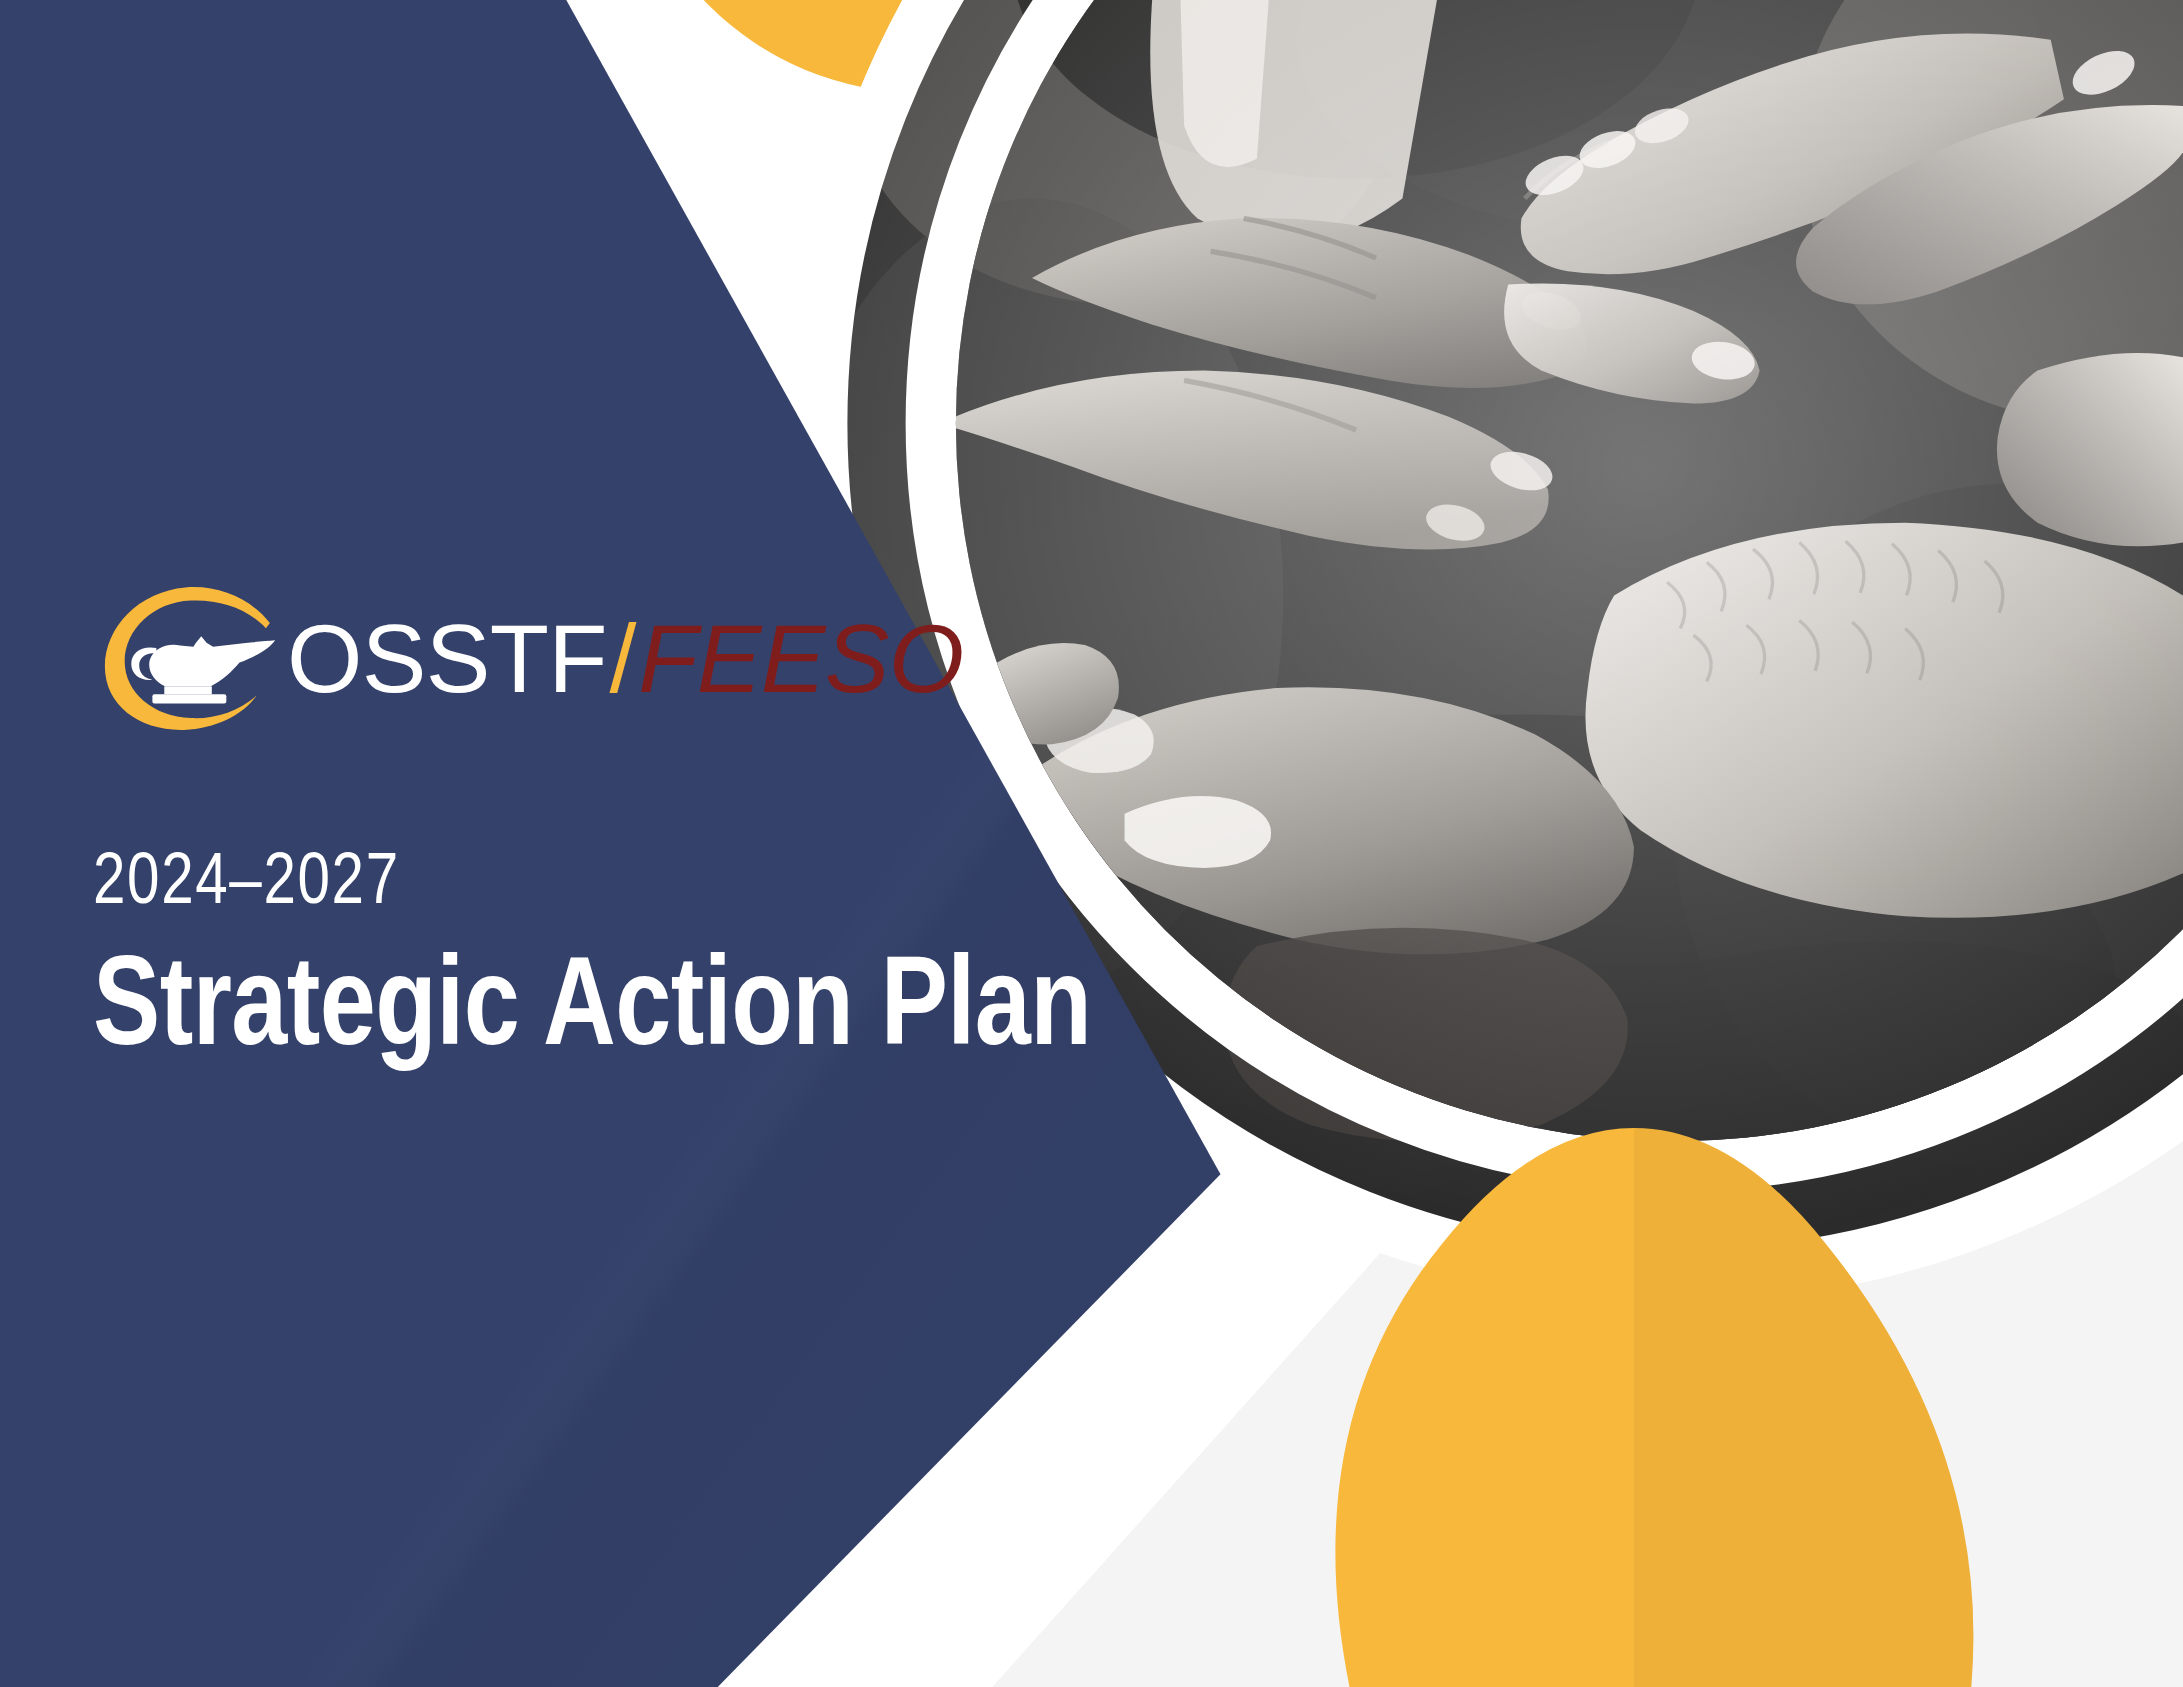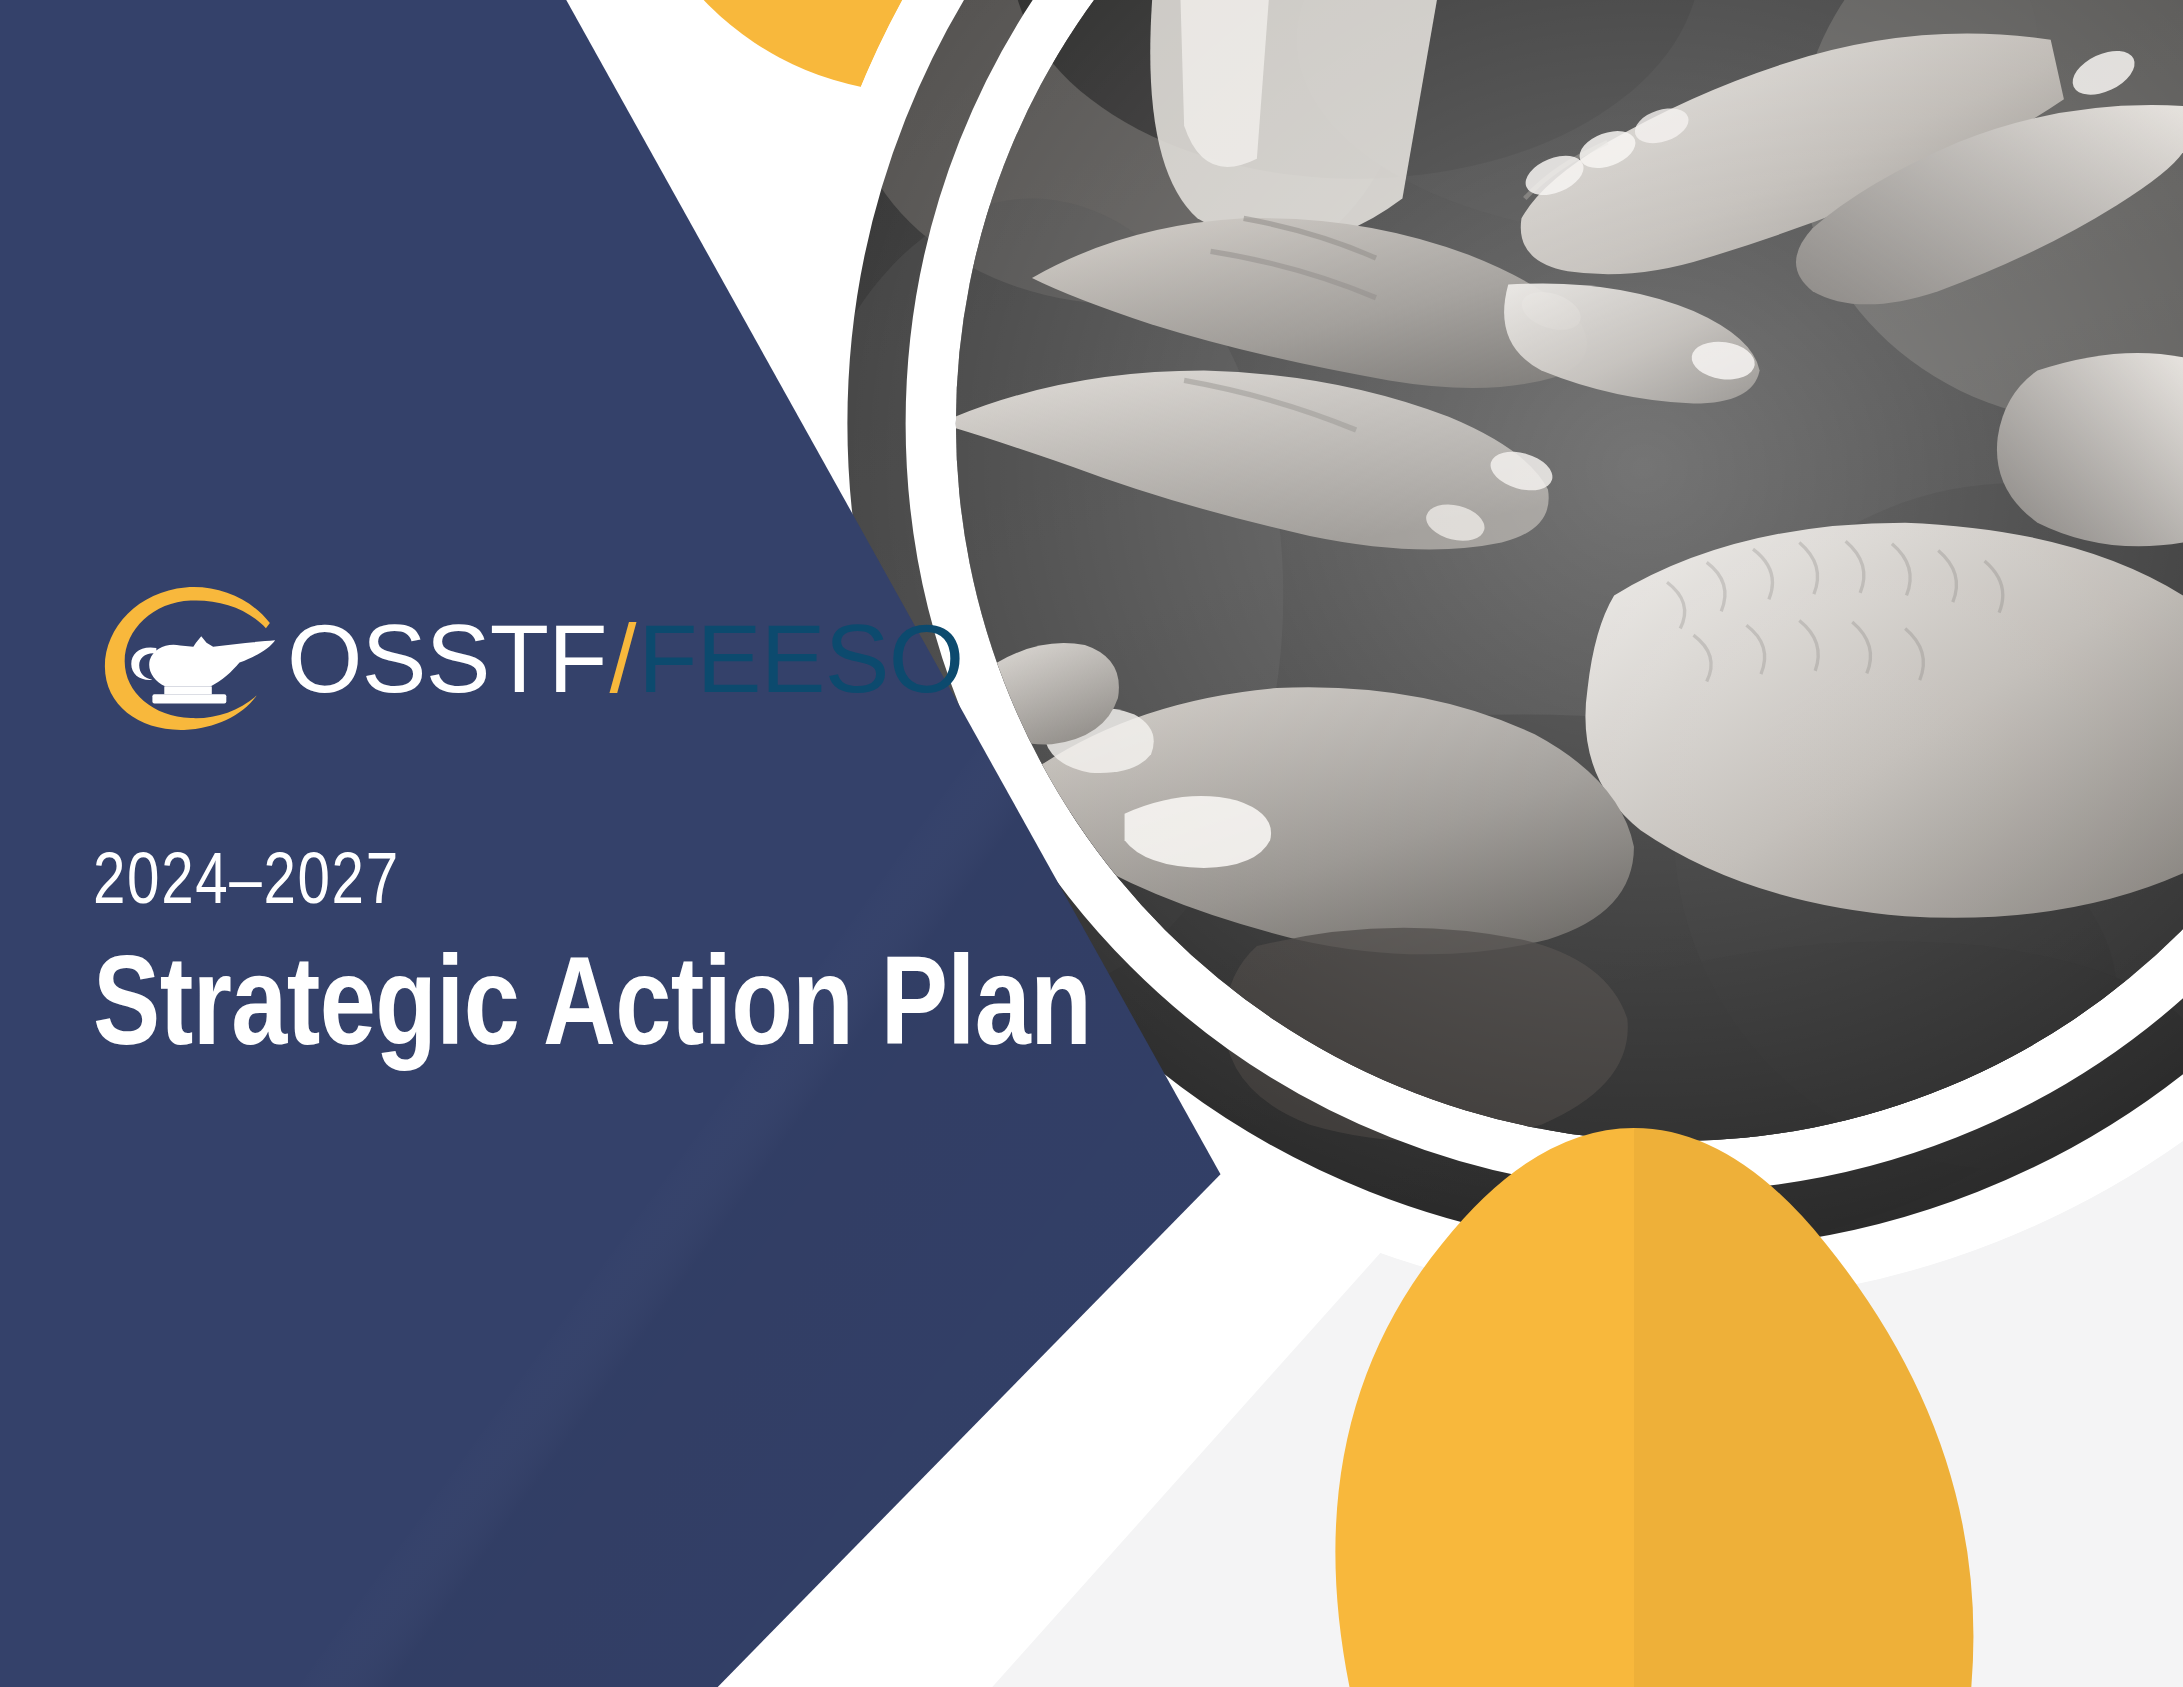--- a/index.html
+++ b/index.html
@@ -32,21 +32,21 @@
     margin-left:-4px;
     font-family:"Liberation Sans",sans-serif;
     font-size:97px;
     line-height:1;
     letter-spacing:-0.7px;
     font-weight:400;
     white-space:nowrap;
   }
   .wm-osstf{color:#ffffff;}
   .wm-slash{color:#f8b83c;font-weight:400;padding:0 2.6px;}
-  .wm-feeso{color:#0c4a6e;}
+  .wm-feeso{color:#7f1d1d;font-style:italic;}
 
   .years{
     margin-top:107px;
     color:#ffffff;
     font-family:"Liberation Sans",sans-serif;
     font-weight:400;
     font-size:73px;
     line-height:1;
     letter-spacing:2px;
     transform:scaleX(0.80);

